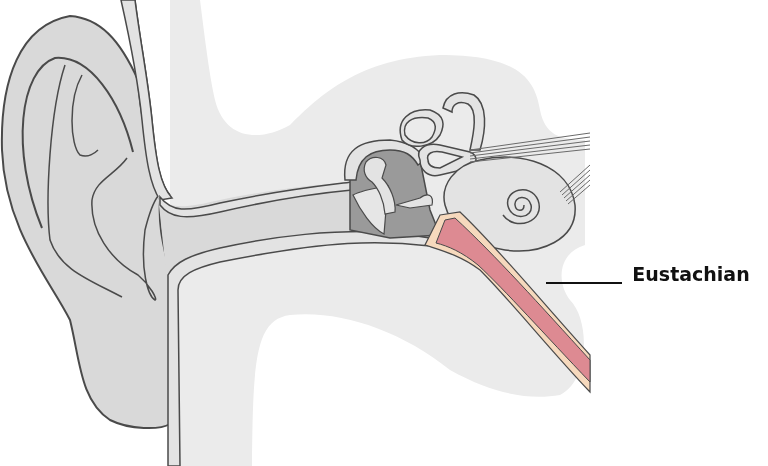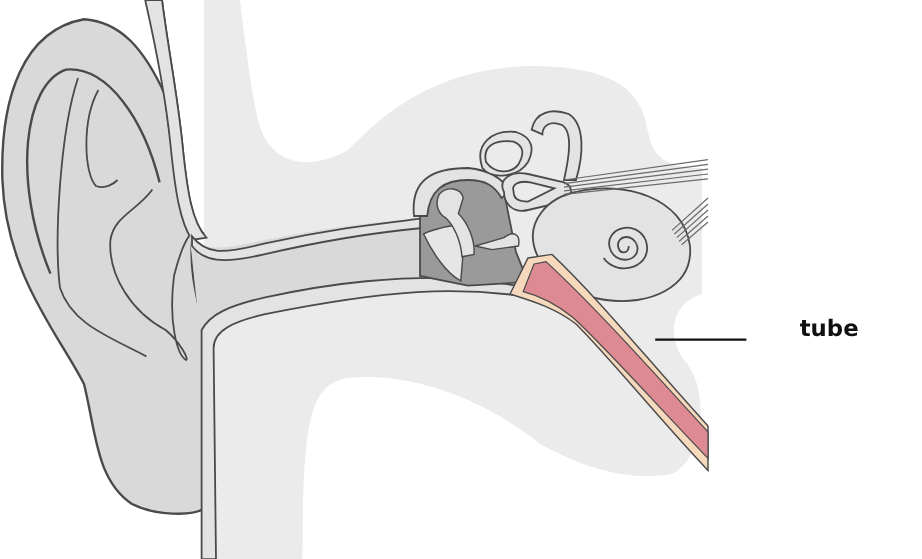--- a/index.html
+++ b/index.html
@@ -63,14 +63,14 @@
       <path d="M568,204 L590,185"></path>
   </g>
 
   <path d="M440,215 L460,212 C500,250 540,300 590,355 L590,392 C550,350 510,300 480,270 C460,255 440,250 425,245 Z" fill="#f6d9bd" stroke="#4a4a4a" stroke-width="1.2"></path>
   <path d="M445,220 L455,218 C495,255 540,305 590,360 L590,382 C545,335 505,290 478,265 C462,252 448,246 436,243 Z" fill="#dd8a92" stroke="#4a4a4a" stroke-width="1"></path>
 
   <line x1="546" y1="283" x2="622" y2="283" stroke="#111111" stroke-width="2"></line>
 </svg>
 
 <div class="label">
-  <span>tube</span>
+  <span>Eustachian</span>
 </div>
 
 </body></html>

